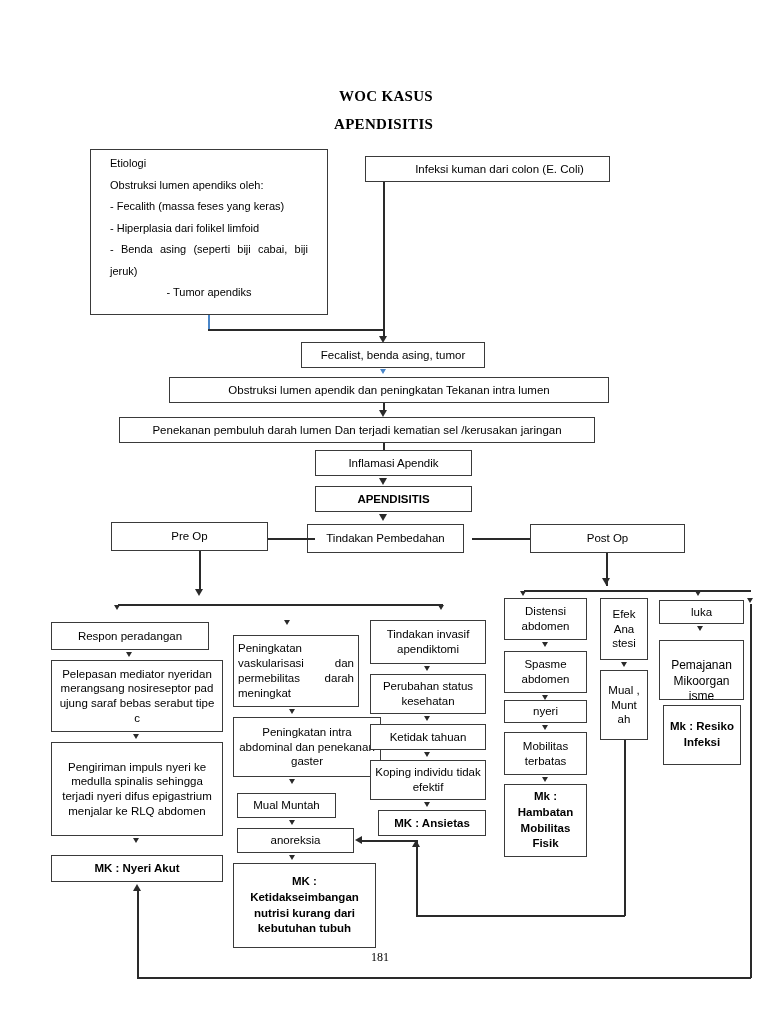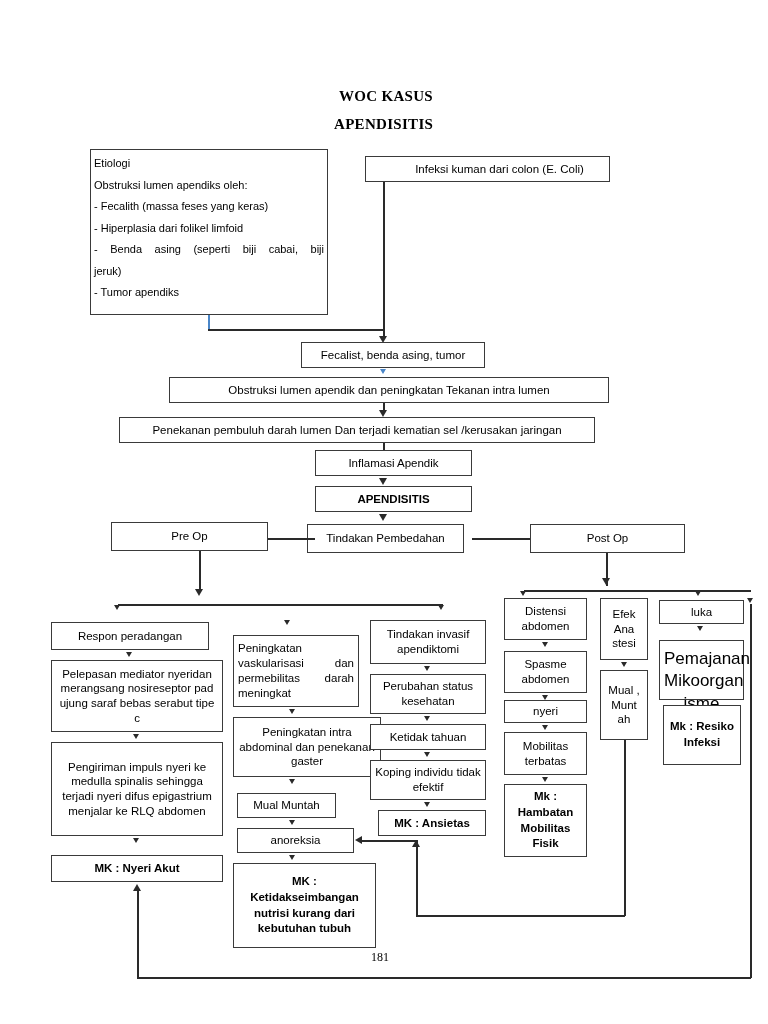--- a/index.html
+++ b/index.html
@@ -38,33 +38,33 @@
     font-size: 11.5px;
     line-height: 1.28;
     padding: 2px 4px;
     color: #000;
   }
   .box.bold { font-weight: bold; }
   .box.left {
     justify-content: flex-start;
     text-align: left;
     align-items: flex-start;
-    padding: 8px 3px;
+    padding: 8px 19px;
   }
   .etio-line {
     font-size: 11px;
     line-height: 1.05;
     display: block;
     margin-bottom: 10px;
   }
   .etio-line.just {
     text-align: justify;
     text-align-last: justify;
   }
-  .etio-line.last { margin-bottom: 8px; }
+  .etio-line.last { margin-bottom: 8px; text-align: center; }
   
   .ln {
     position: absolute;
     background: #2a2a2a;
   }
   .vl { width: 1.7px; }
   .hl { height: 1.7px; }
   .vl.blue { background: #4a86c8; }
   .arrow-d {
     position: absolute;
@@ -254,21 +254,21 @@
       <span>Mual , Munt ah</span>
     </div>
   </div>
 
   <div class="ln vl" style="left:624px; top:740px; height:176px;"></div>
 
   <div class="box" style="left:659px; top:600px; width:85px; height:24px;">luka</div>
   <div class="arrow-d small" style="left:697px; top:626px;"></div>
 
   <div class="box" style="left:659px; top:640px; width:85px; height:60px;">
-    <div style="width:100%; font-size:17px; line-height:1.3;margin-top:23px;">
+    <div style="width:100%; font-size:12px; line-height:1.3;margin-top:23px;">
       <span>Pemajanan Mikoorgan isme</span>
     </div>
   </div>
 
   <div class="box bold" style="left:663px; top:705px; width:78px; height:60px;">
     <div style="width:100%; font-size:11.5px; line-height:1.38;">
       <span>Mk : Resiko Infeksi</span>
     </div>
   </div>
 

